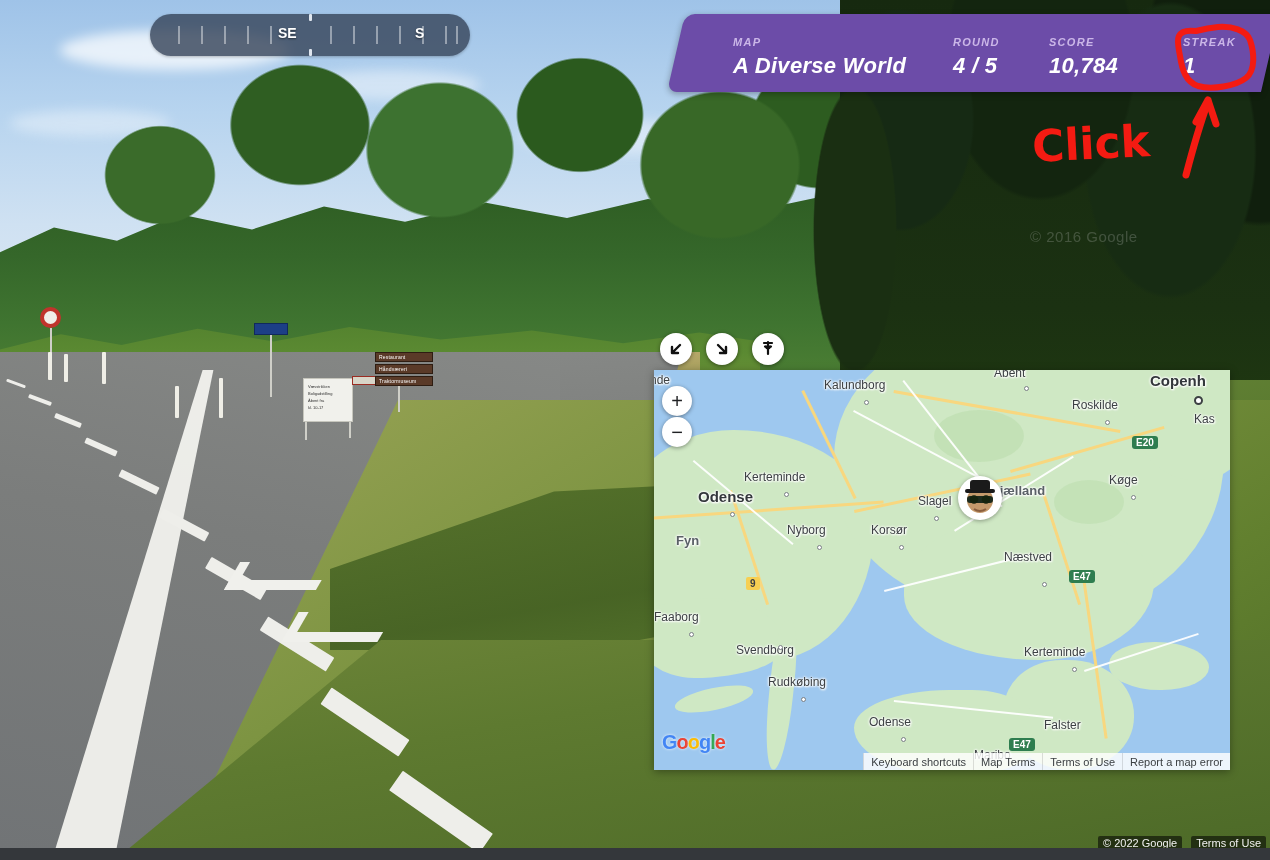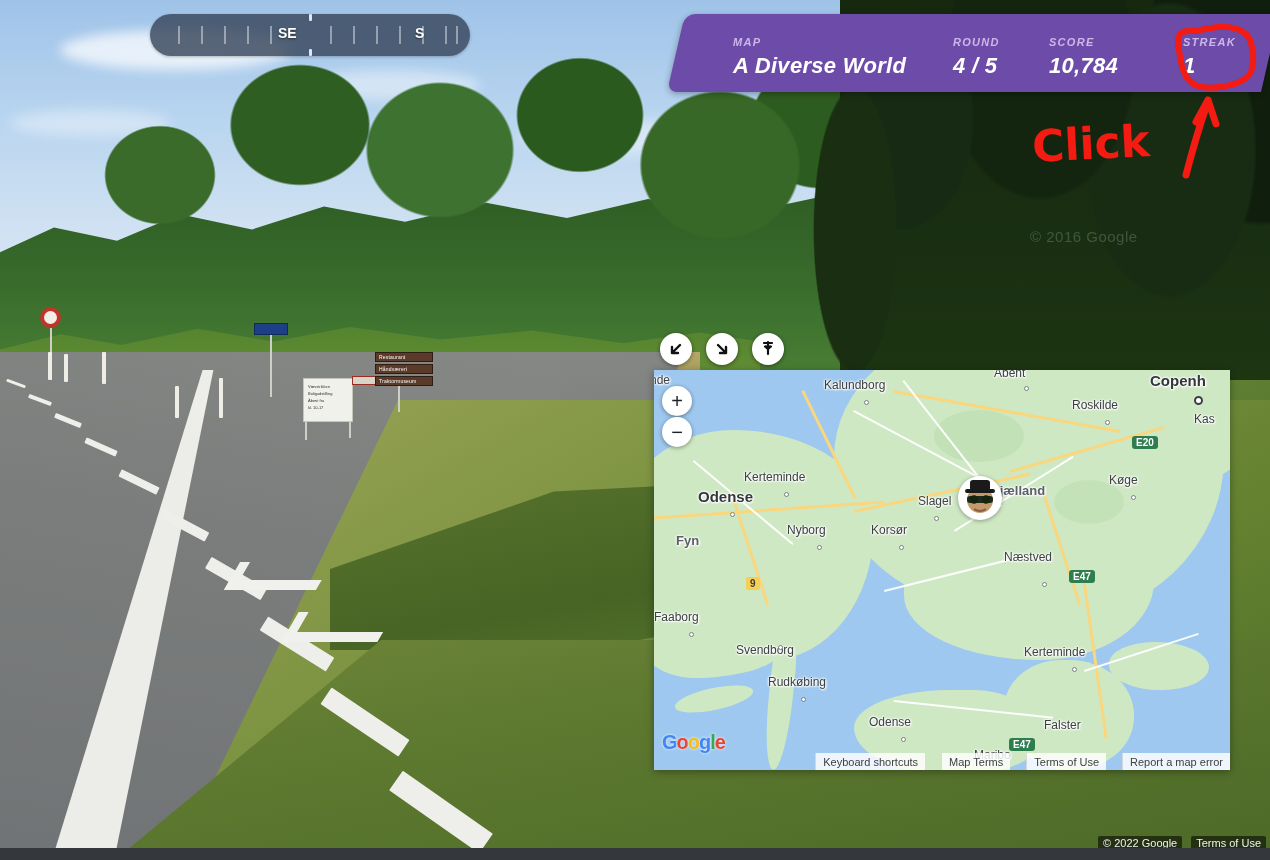--- a/index.html
+++ b/index.html
@@ -233,21 +233,21 @@
     display:flex; align-items:center; justify-content:center; cursor:pointer;
   }
   .avatar{
     position:absolute; left:958px; top:476px; width:44px; height:44px; border-radius:50%;
     background:#fff; box-shadow:0 1px 4px rgba(0,0,0,.35); overflow:hidden;
     display:flex; align-items:center; justify-content:center;
   }
   .map-footer{
     position:absolute; left:0; bottom:0; width:100%; height:17px;
     display:flex; justify-content:flex-end; align-items:stretch;
-    font-size:11px; color:#3c4043;gap:16px;
+    font-size:11px; color:#3c4043;
   }
   .map-footer span{
     background:rgba(255,255,255,.82); padding:2px 7px 0 7px;
     border-left:1px solid rgba(0,0,0,.12); white-space:nowrap; line-height:15px;
   }
   .glogo{
     position:absolute; left:8px; bottom:16px; font-size:20px; font-weight:bold;
     font-family:"Liberation Sans",sans-serif; letter-spacing:-1px;
     text-shadow:0 0 3px rgba(255,255,255,.9);
   }

